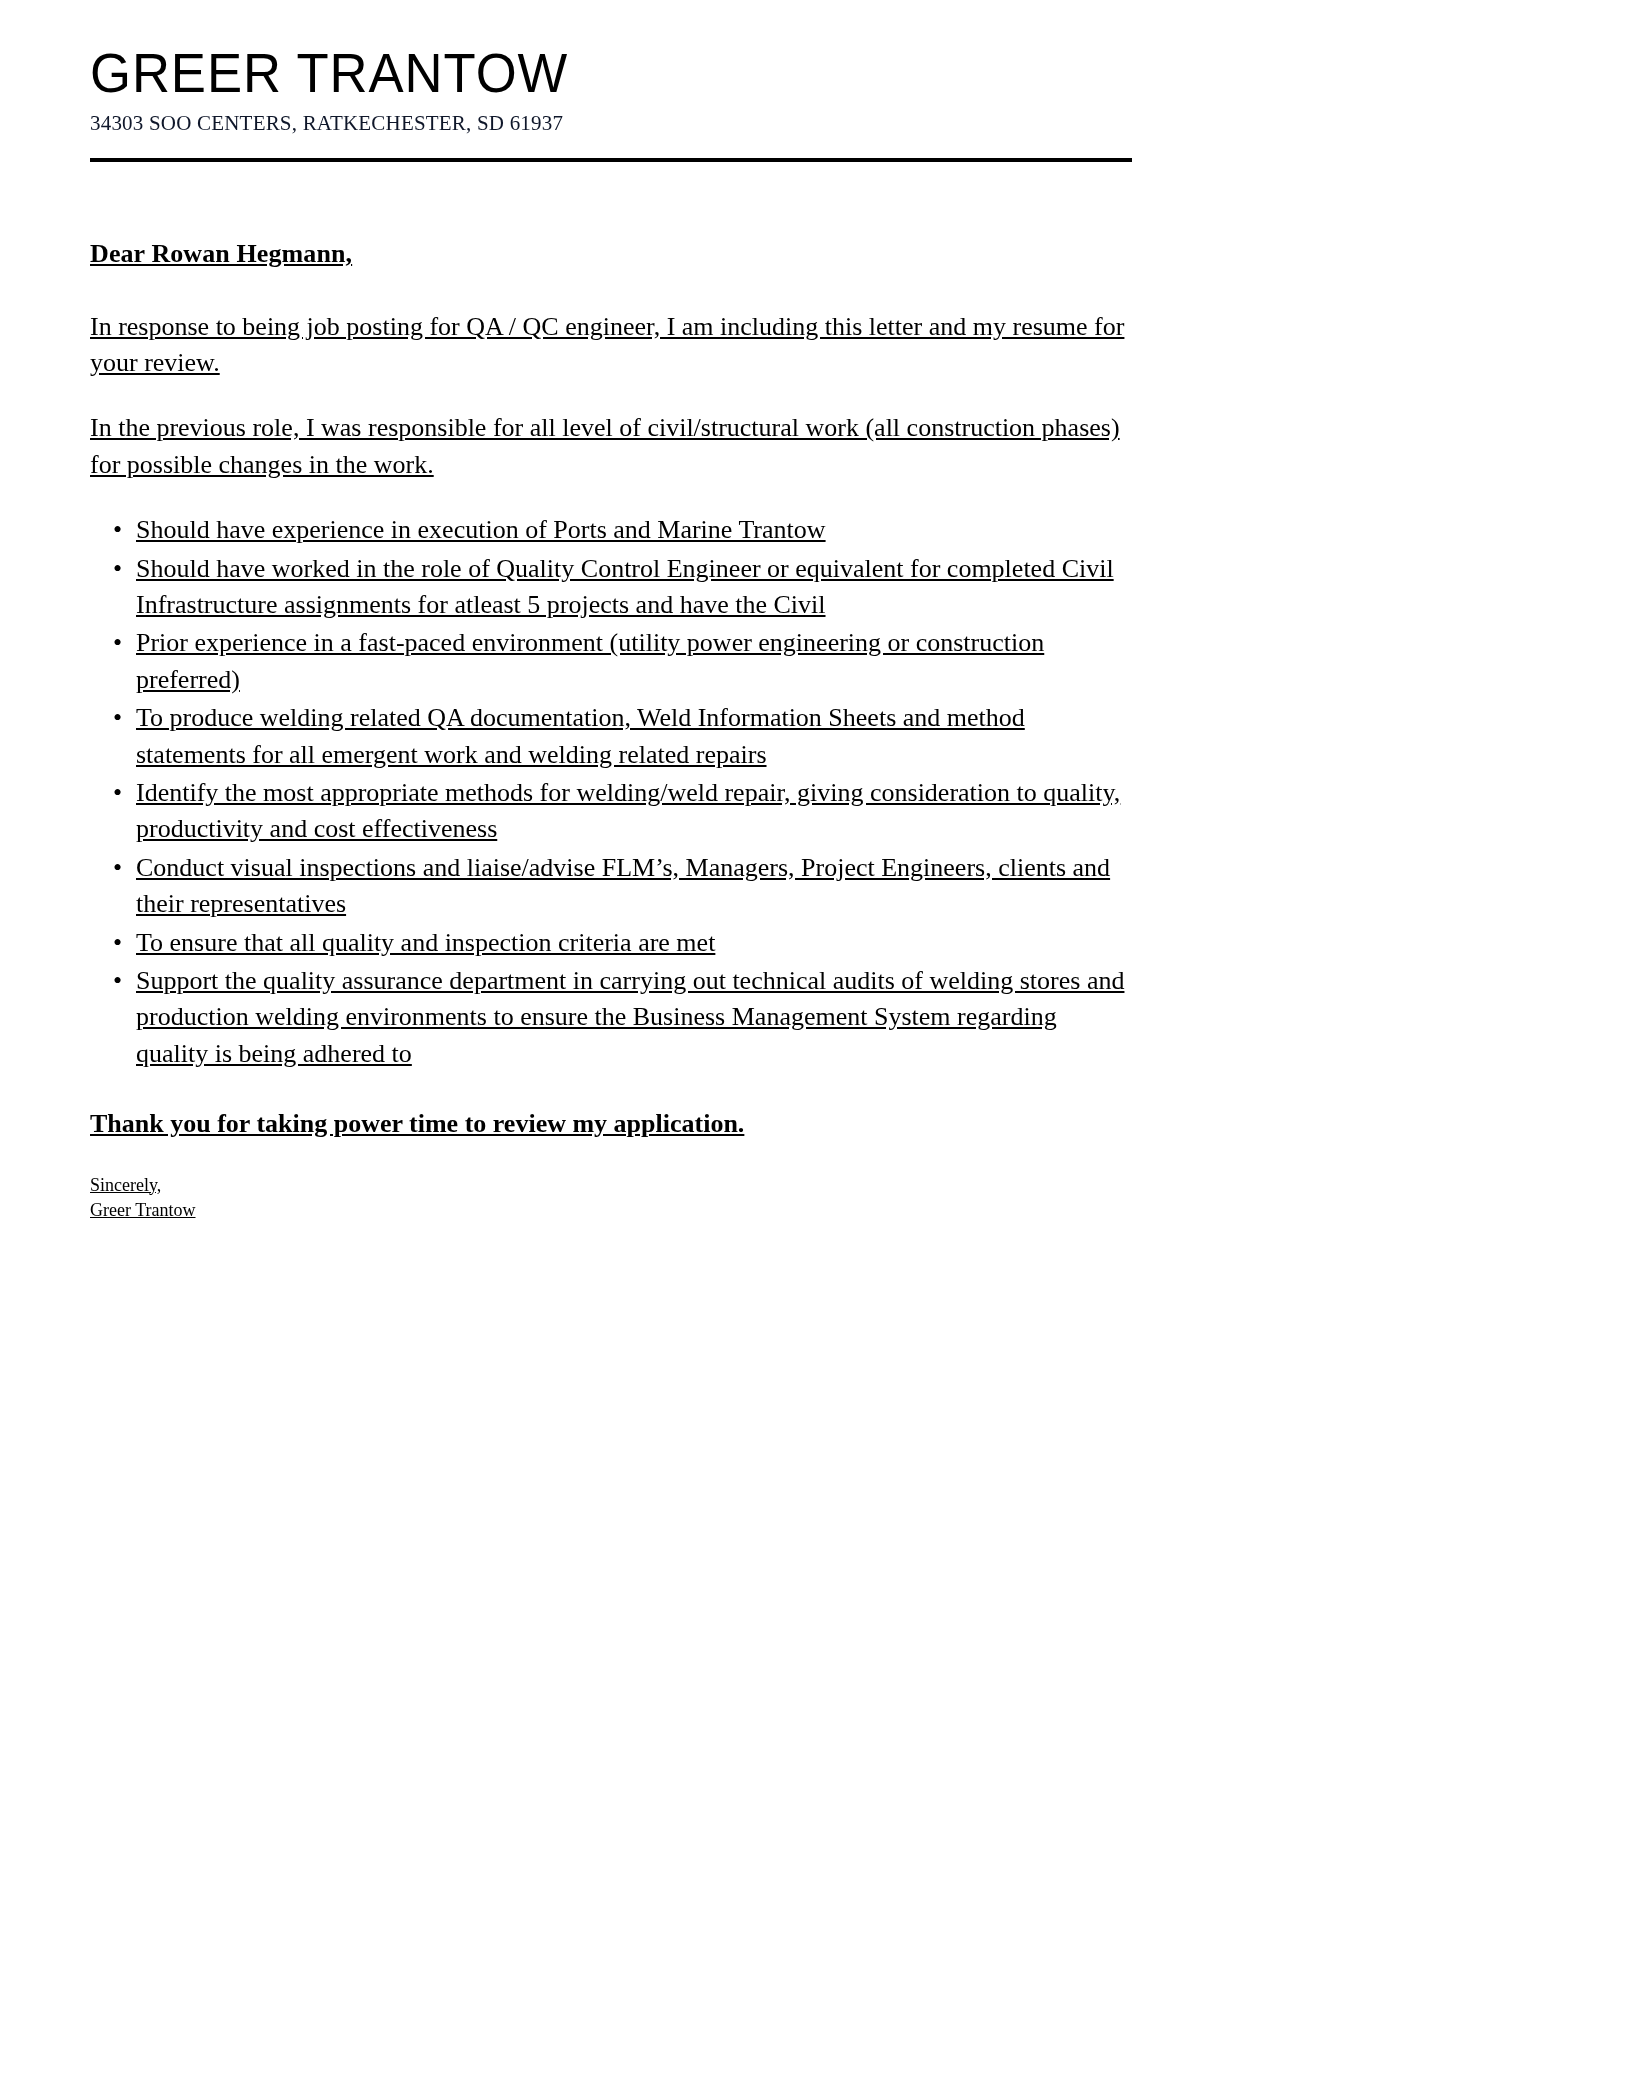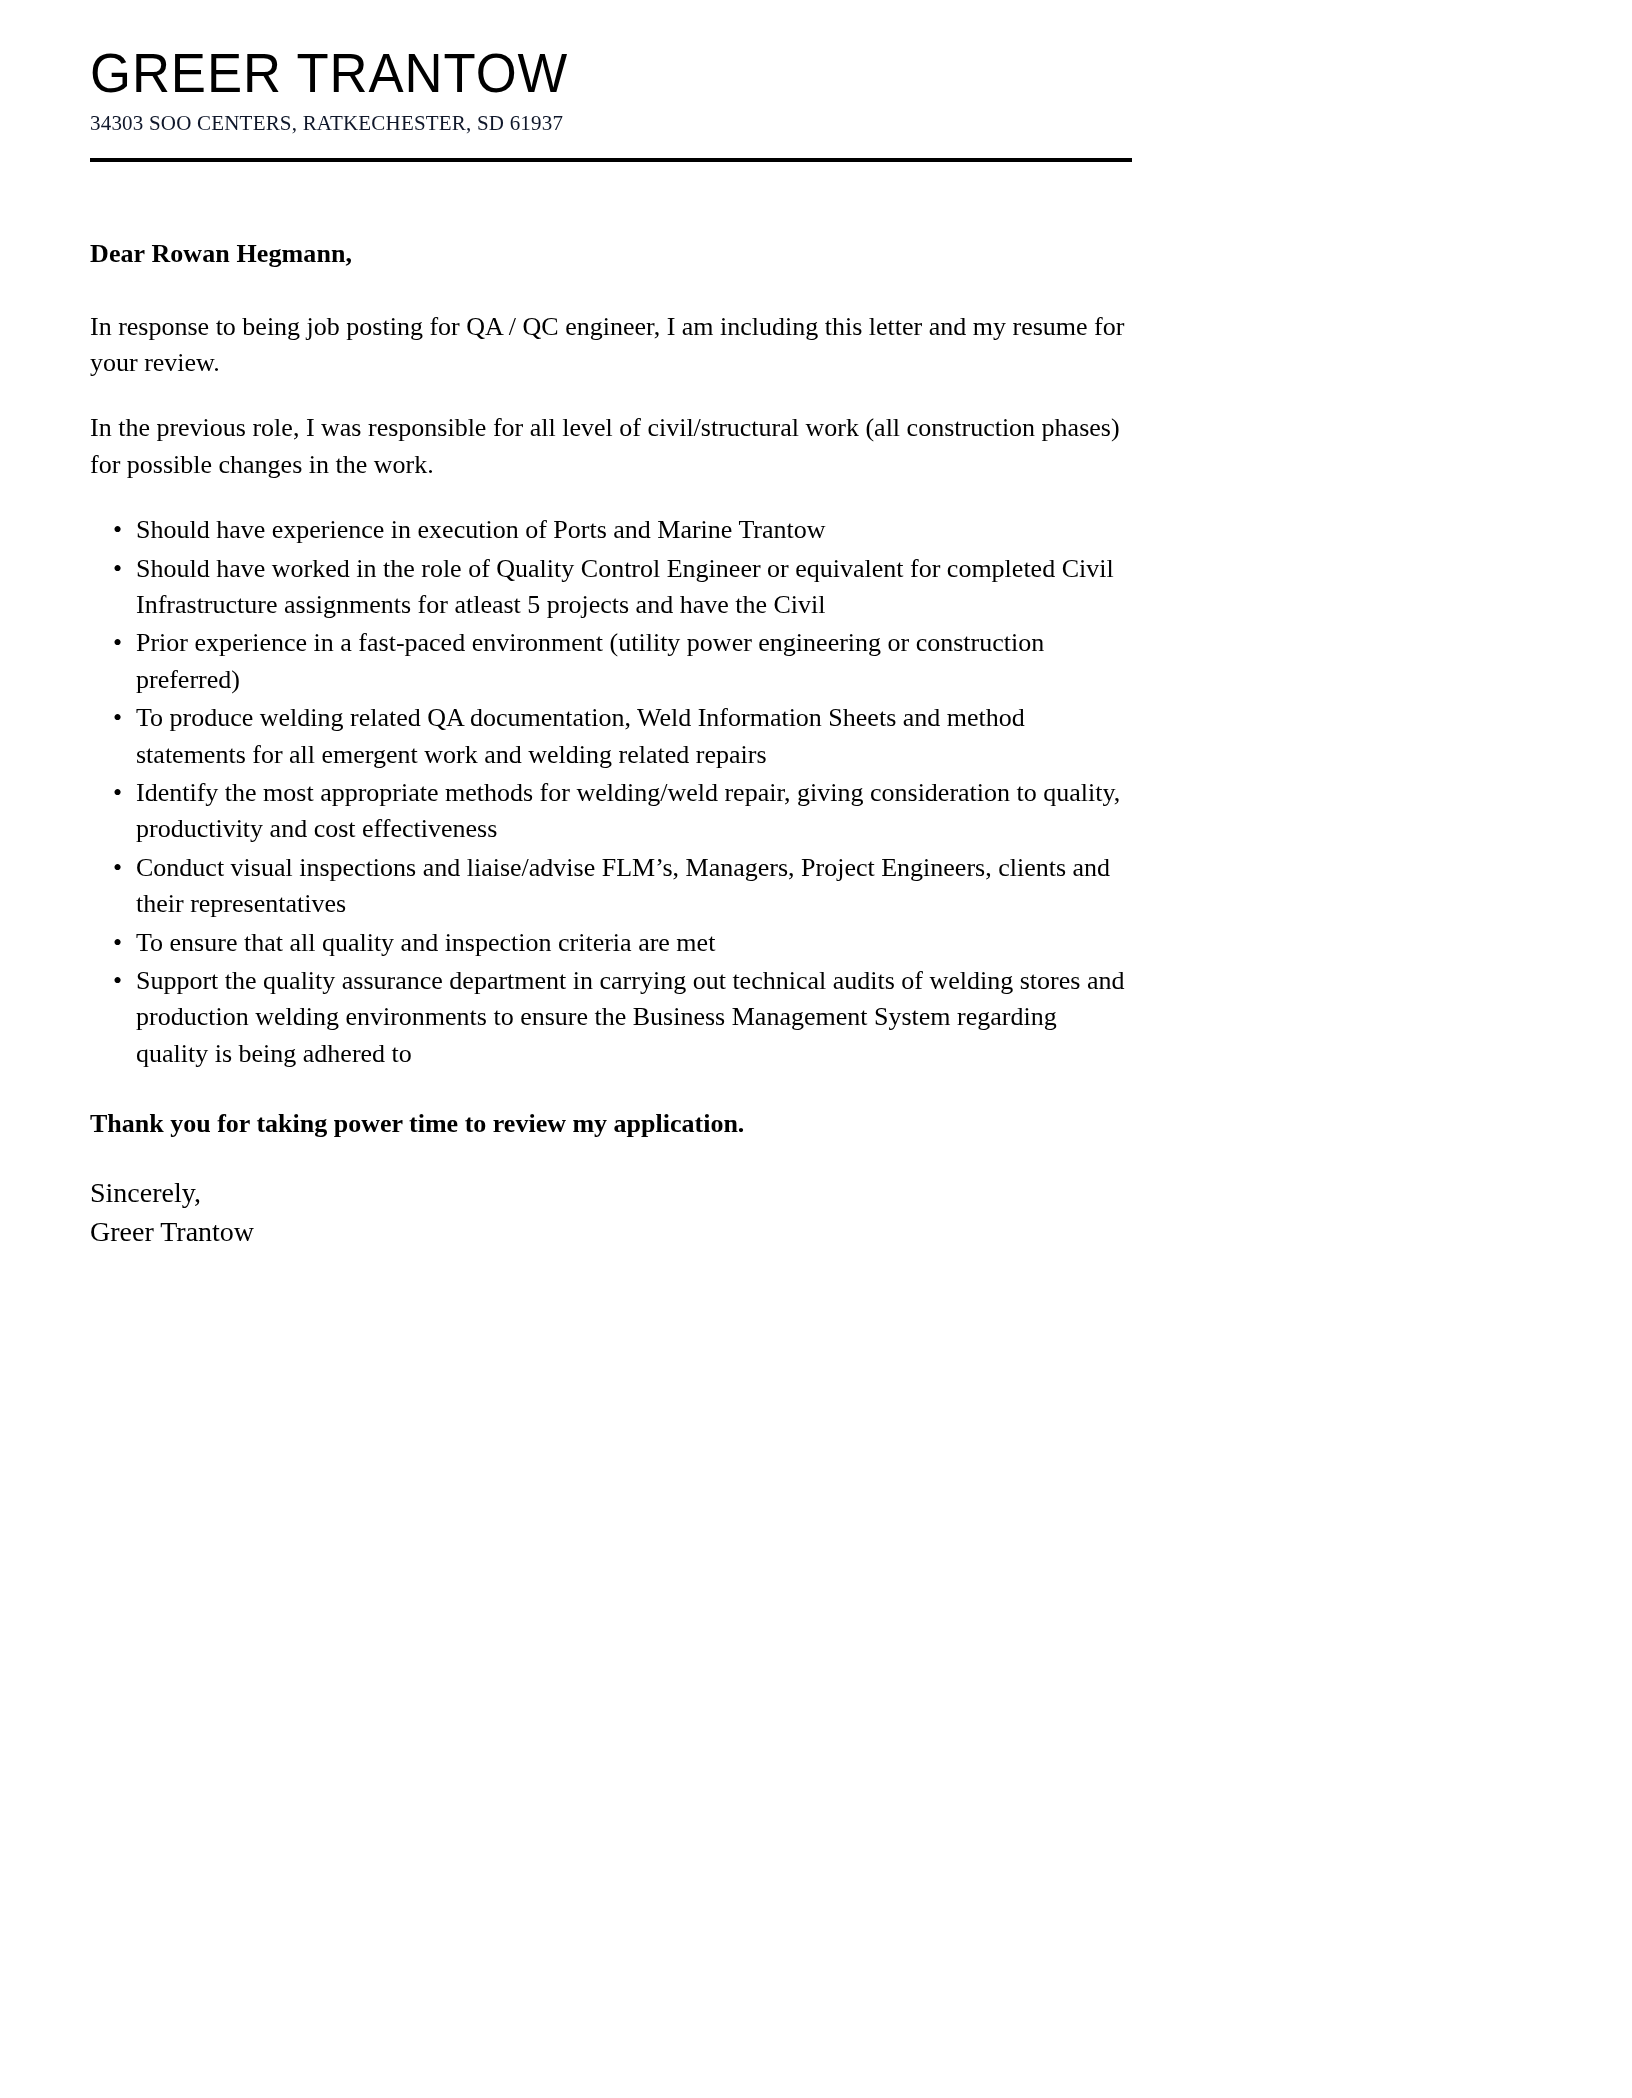--- a/index.html
+++ b/index.html
@@ -66,20 +66,21 @@
     width: 1042px;
     height: 4px;
     background: #000000;
   }
 
   
   .body-area {
     margin-top: 74px;
     font-size: 26px;
     line-height: 1.40;
+    text-decoration: underline;
   }
 
   .salutation {
     font-weight: bold;
     font-size: 26px;
     margin: 0 0 36px 0;
     letter-spacing: 0.1px;
   }
 
   .para {
@@ -112,21 +113,21 @@
   }
 
   .closing-bold {
     font-weight: bold;
     font-size: 26px;
     margin: 26px 0 30px 0;
   }
 
   .signoff {
     margin: 0;
-    font-size: 28px;
+    font-size: 18px;
     line-height: 1.40;
   }
   .signoff div { white-space: nowrap; }
 </style>
 </head>
 <body>
 
 <div class="page">
   <div class="content">
 

